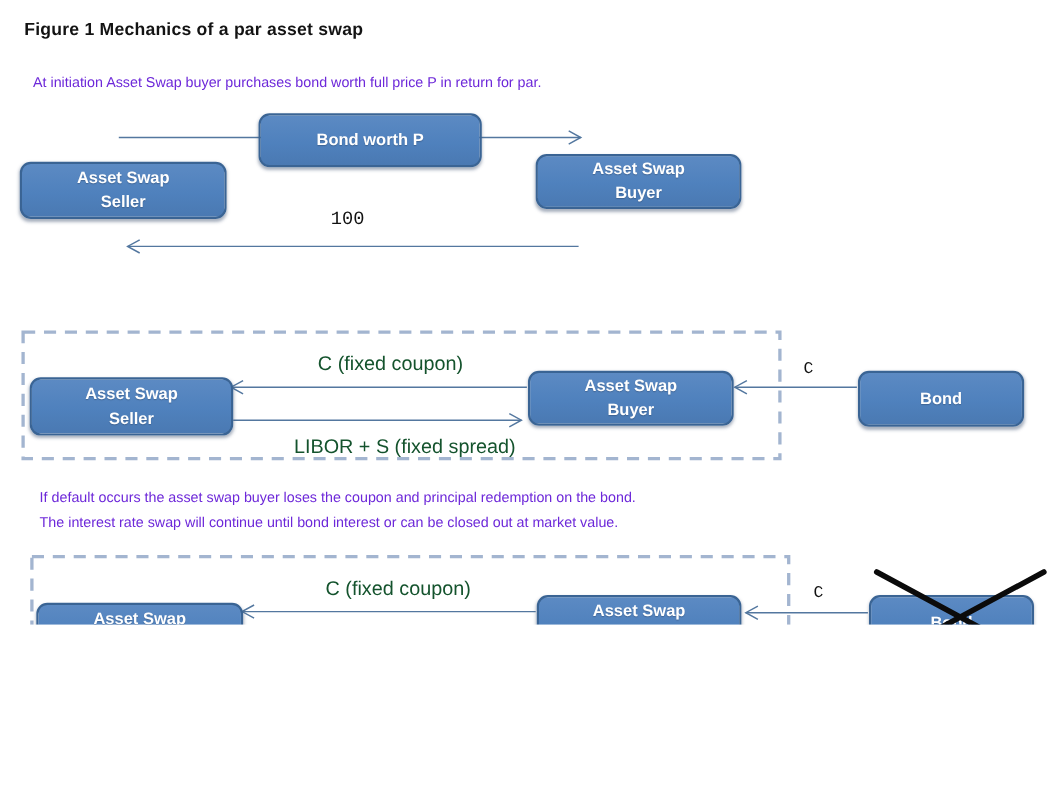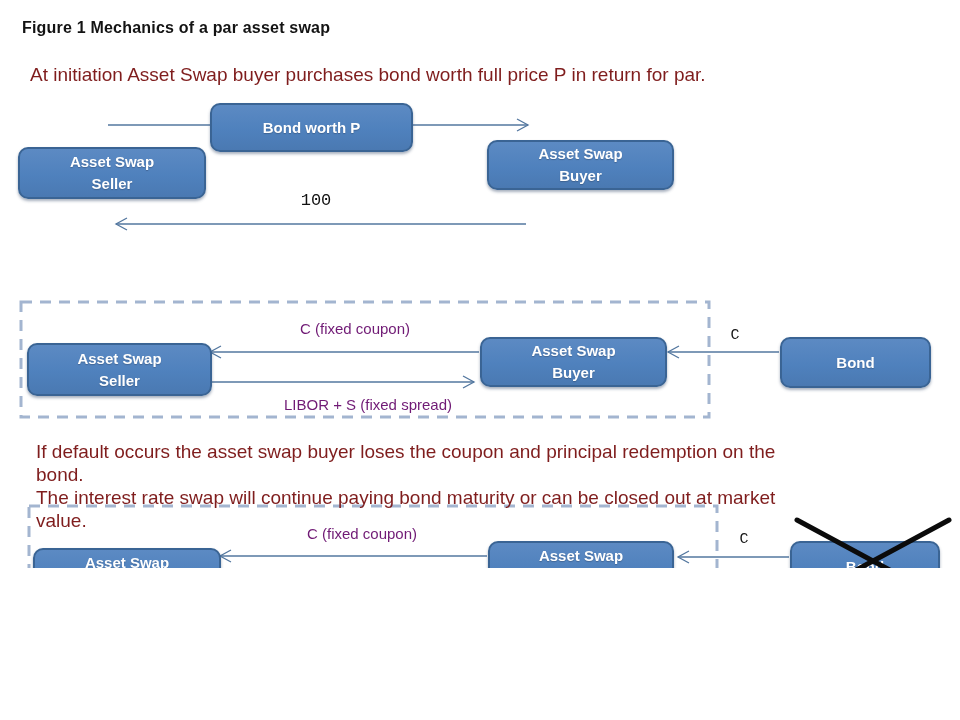--- a/index.html
+++ b/index.html
@@ -9,35 +9,35 @@
   }
   svg.layer{position:absolute;left:0;top:0;width:960px;height:720px;pointer-events:none;}
   .layer-under{z-index:1;}
   .layer-over{z-index:5;}
   .abs{position:absolute;}
   .title{
     left:22px;top:19px;font-size:16px;font-weight:bold;color:#131313;
     letter-spacing:0.2px;z-index:2;
   }
   .caption{
-    font-size:19px;color:#7f1d1d;line-height:23px;white-space:pre-line;z-index:2;
+    font-size:13px;color:#6d28d9;line-height:23px;white-space:pre-line;z-index:2;
   }
   .node{
     position:absolute;z-index:3;
     display:flex;align-items:center;justify-content:center;text-align:center;
     white-space:pre-line;
     color:#ffffff;font-weight:bold;font-size:15px;line-height:22px;
     background:linear-gradient(180deg,#5c8ac3 0%,var(--box-fill,#4f81bd) 55%,#4a79b2 100%);
     border:2.5px solid var(--box-border,#3a6494);
     border-radius:10px;
     box-shadow:0 2px 3px rgba(60,80,110,0.45);
     text-shadow:0 1px 1px rgba(40,60,90,0.4);
   }
   .flow-label{
-    font-size:15px;color:#701a75;text-align:center;z-index:4;
+    font-size:18px;color:#14532d;text-align:center;z-index:4;
   }
   .serif-label{
     font-family:Liberation Mono, monospace;font-size:17px;color:#111;text-align:center;z-index:4;
   }
   .arrow-line{stroke:var(--arrow,#53779f);stroke-width:1.3;fill:none;}
   .dash-rect{stroke:var(--dashed-border,#a3b5d0);stroke-width:3;fill:none;stroke-dasharray:11 8;}
   .cross-line{stroke:var(--cross,#0b0b0b);stroke-width:5;stroke-linecap:round;fill:none;}
 </style>
 </head>
 <body>
@@ -87,23 +87,23 @@
 
     <g>
       <line class="arrow-line" x1="789" y1="557" x2="678" y2="557"></line>
       <polyline class="arrow-line" points="689,551 678,557 689,563"></polyline>
     </g>
   </svg>
 
   <div class="abs title">Figure 1 Mechanics of a par asset swap</div>
   <div class="abs caption" style="left:30px;top:63px;width:700px;">At initiation Asset Swap buyer purchases bond worth full price P in return for par.</div>
   <div class="abs caption" style="left:36px;top:440px;width:760px;">If default occurs the asset swap buyer loses the coupon and principal redemption on the bond.
-The interest rate swap will continue paying bond maturity or can be closed out at market value.</div>
+The interest rate swap will continue until bond interest or can be closed out at market value.</div>
 
-  <div class="node" style="left:210px;top:103px;width:199px;height:45px;">Bond worth P</div>
+  <div class="node" style="left:235px;top:103px;width:199px;height:45px;">Bond worth P</div>
   <div class="node" style="left:18px;top:147px;width:184px;height:48px;">Asset Swap
 Seller</div>
   <div class="node" style="left:487px;top:140px;width:183px;height:46px;">Asset Swap
 Buyer</div>
   <div class="abs serif-label" style="left:280px;top:191px;width:72px;">100</div>
 
   <div class="node" style="left:27px;top:343px;width:181px;height:49px;">Asset Swap
 Seller</div>
   <div class="node" style="left:480px;top:337px;width:183px;height:46px;">Asset Swap
 Buyer</div>

